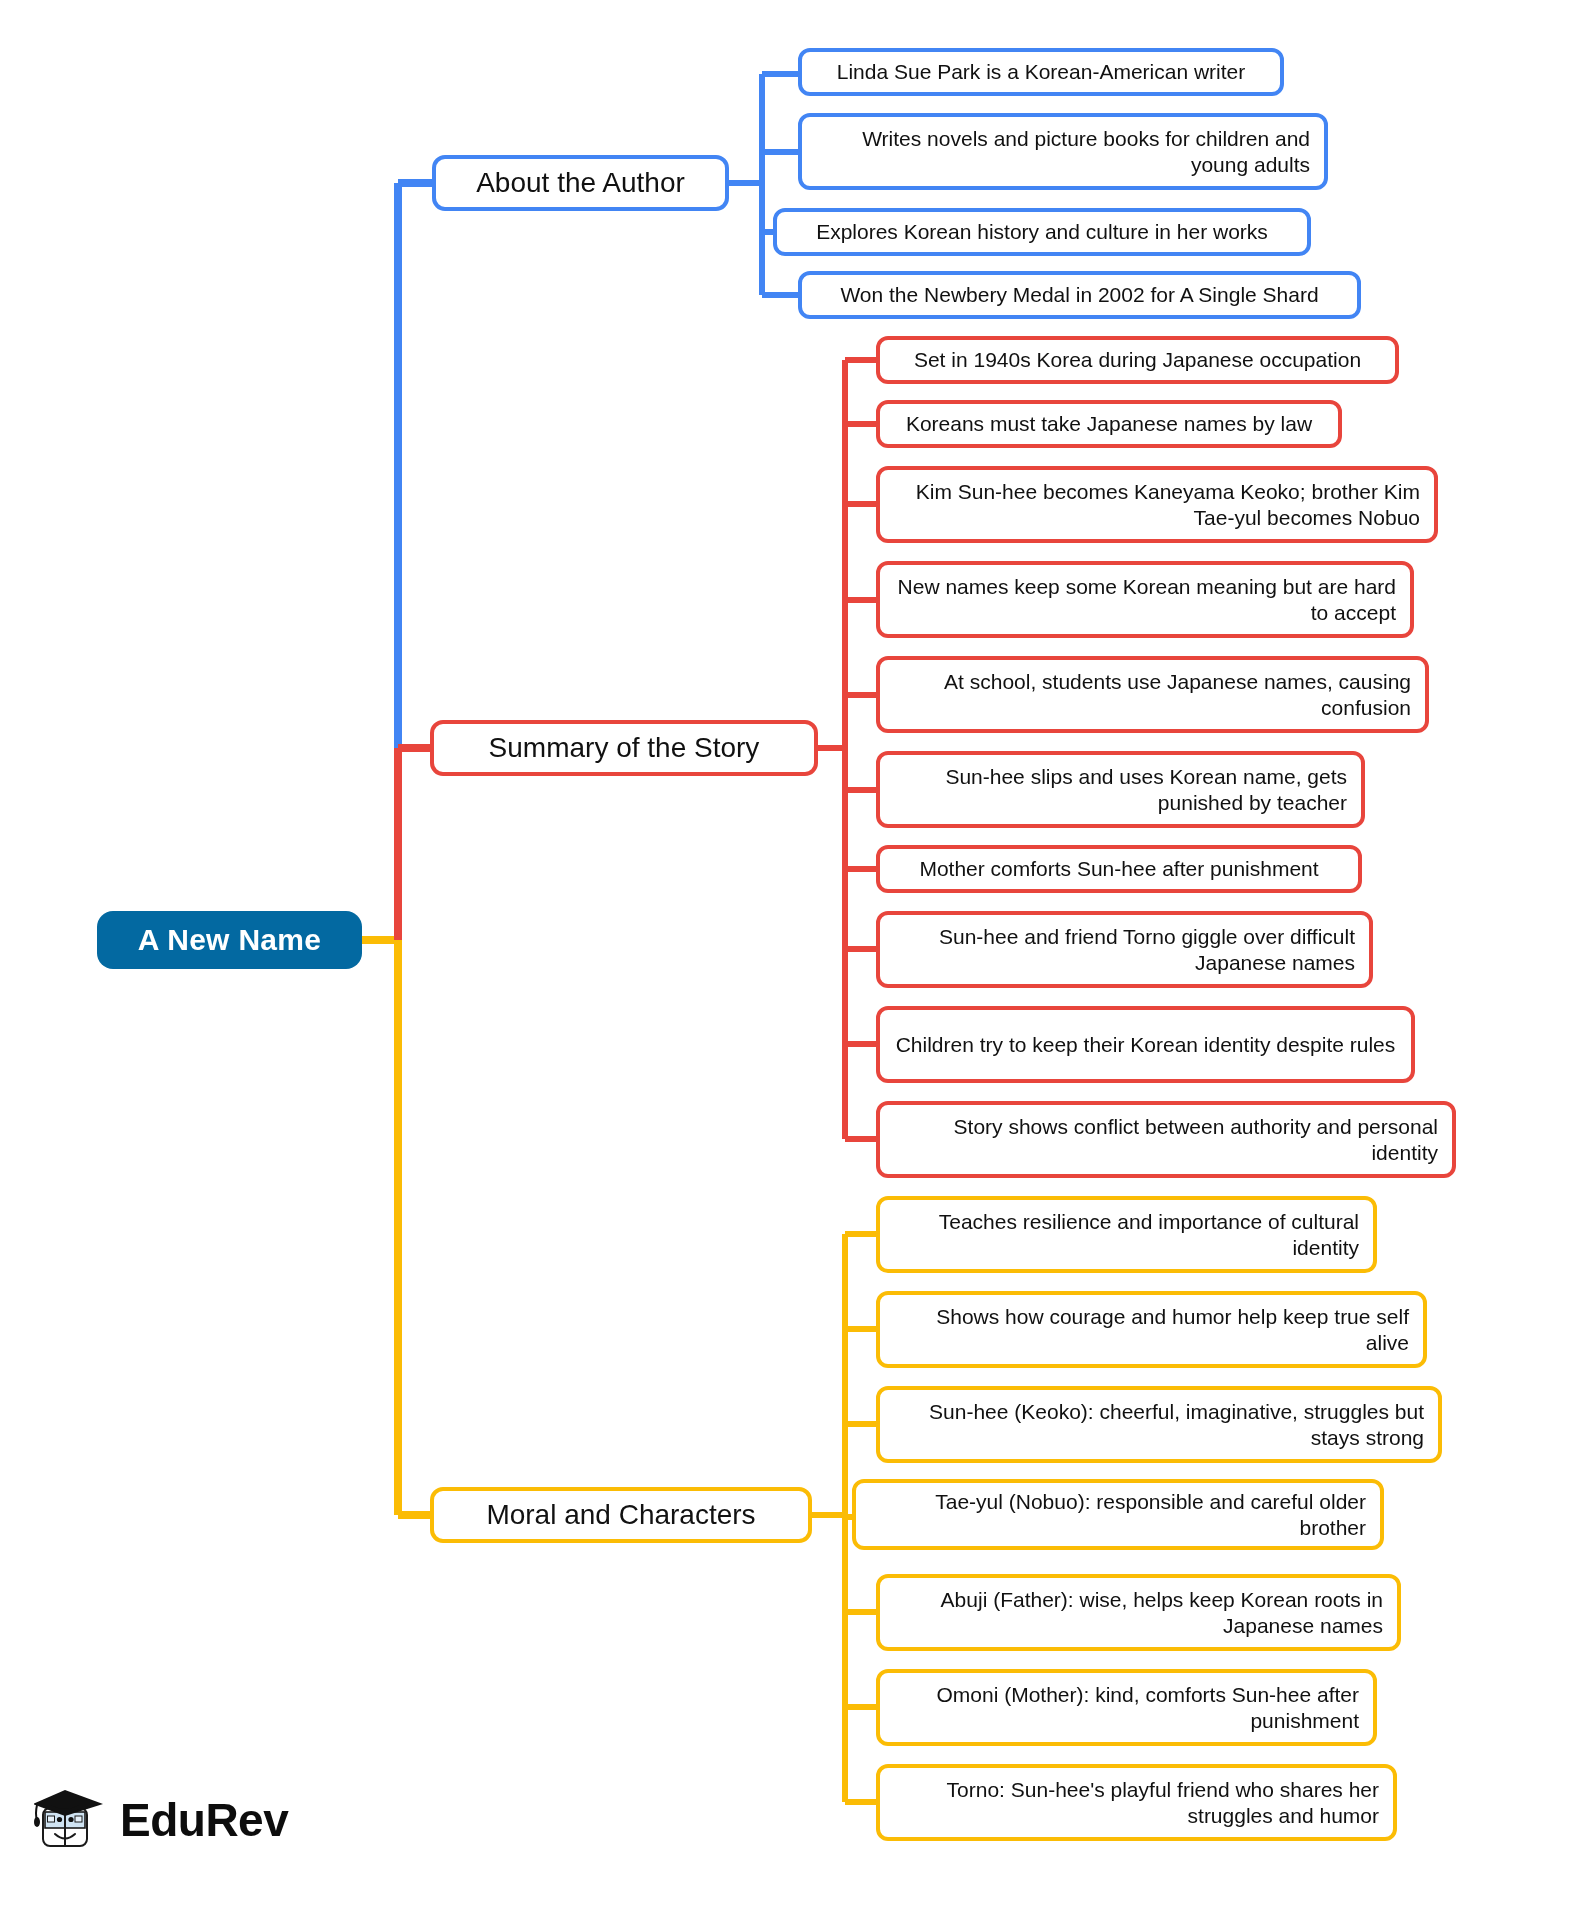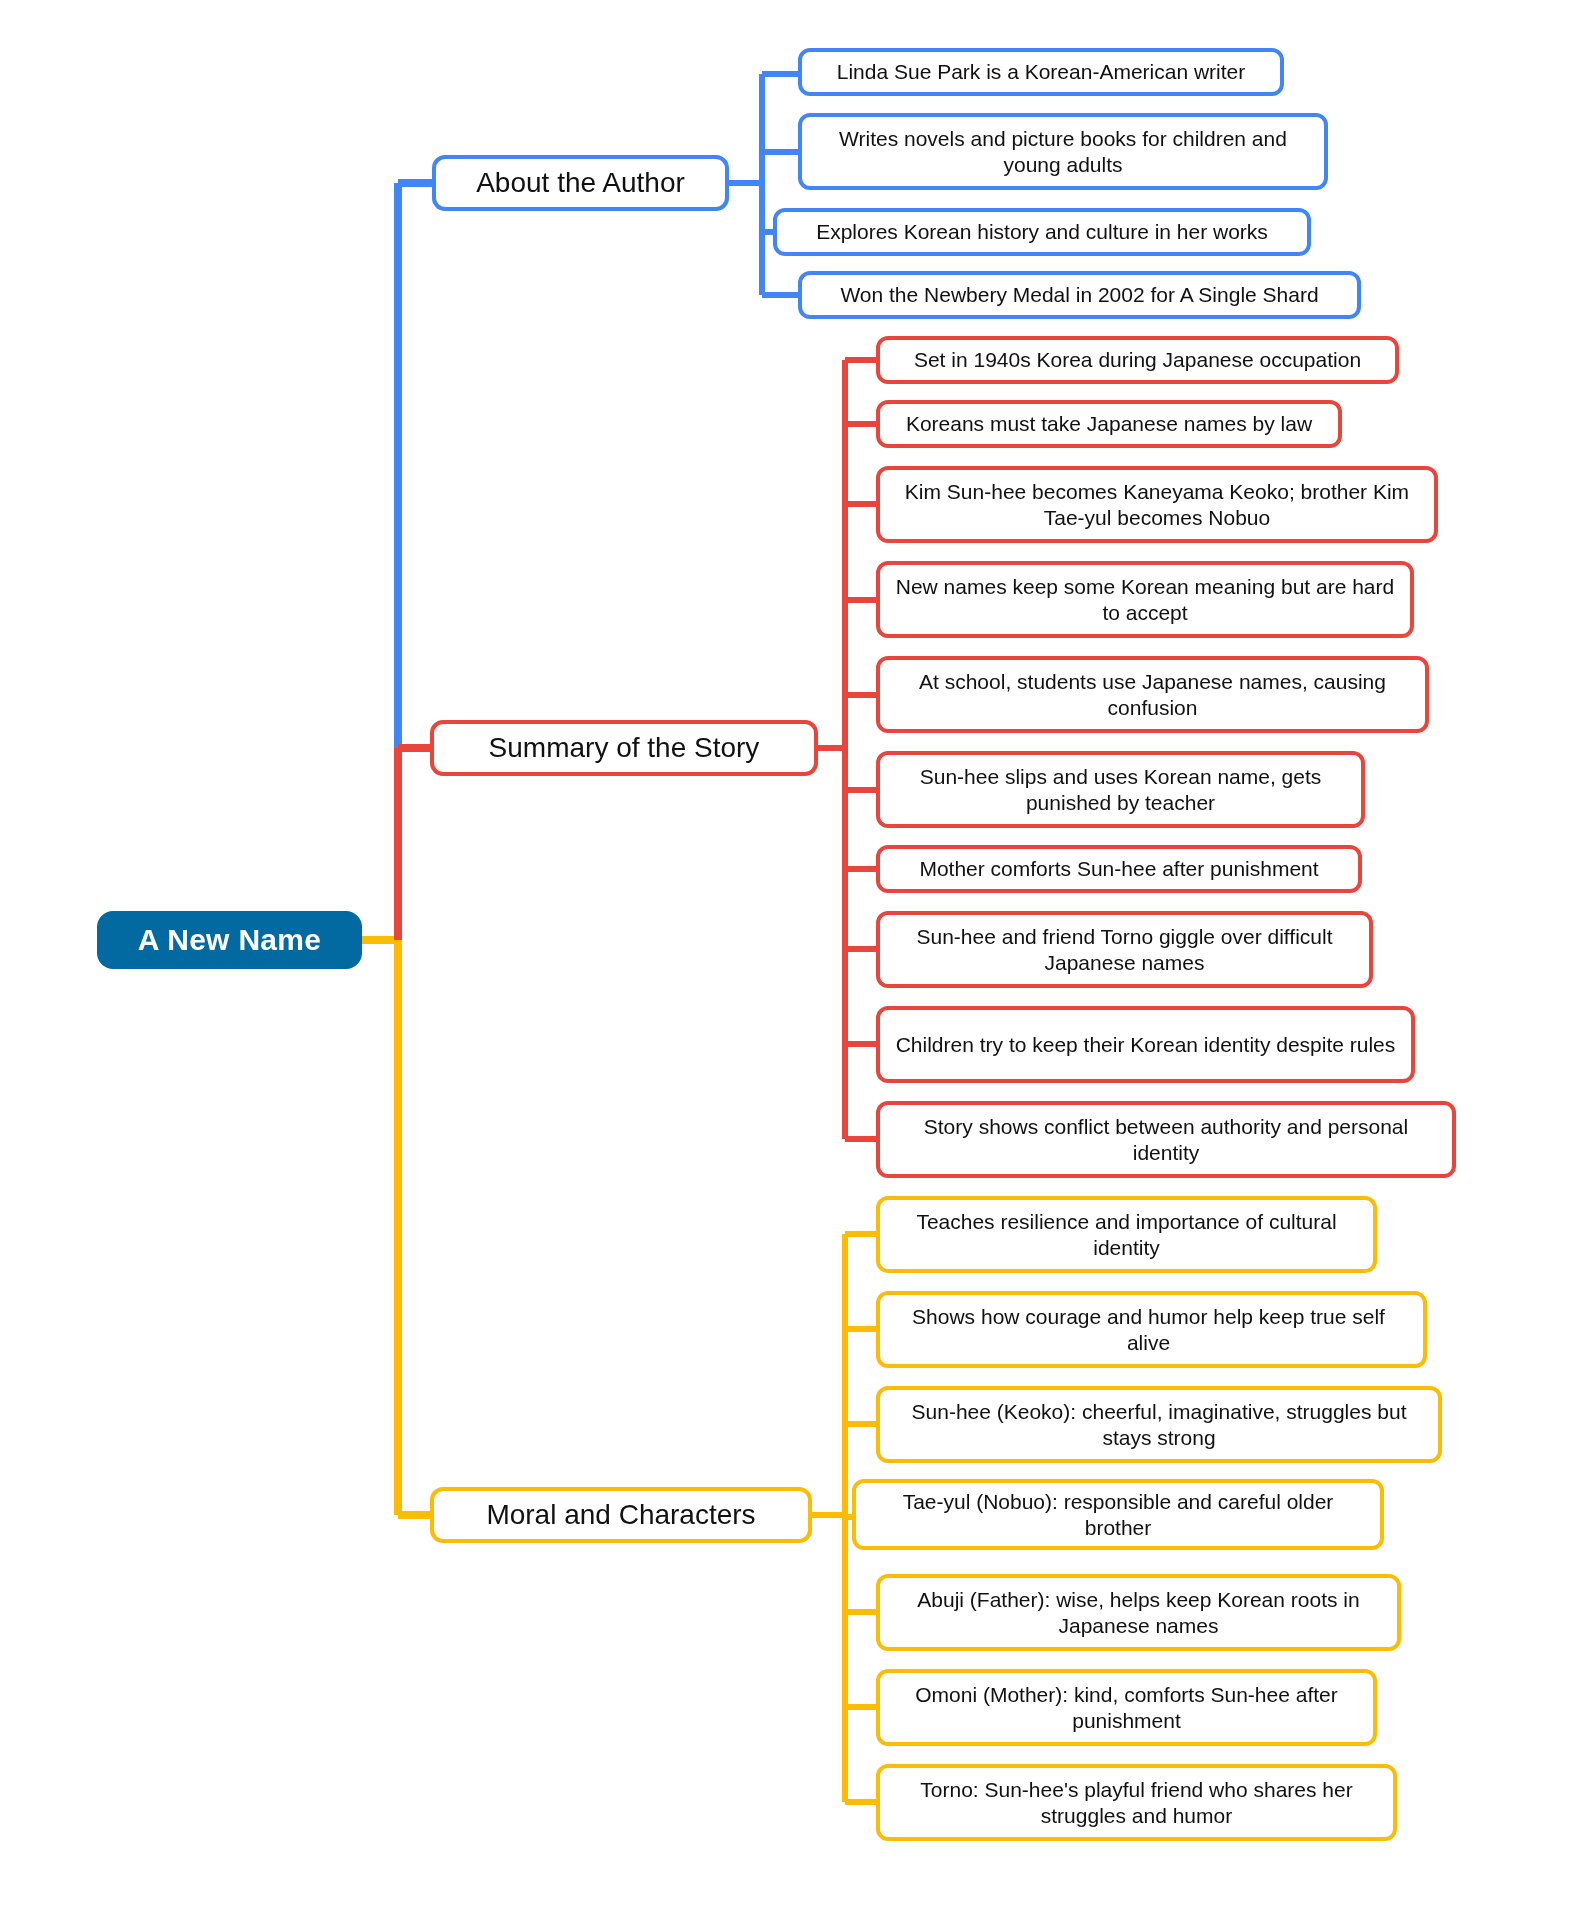--- a/index.html
+++ b/index.html
@@ -28,21 +28,21 @@
   }
 
   
   .node {
     position: absolute;
     box-sizing: border-box;
     background: #ffffff;
     display: flex;
     align-items: center;
     justify-content: center;
-    text-align: center;
+    text-align: right;
     color: #111111;
     line-height: 1.22;
   }
 
   .root-node {
     background: #0369a1;
     color: #ffffff;
     font-size: 30px;
     font-weight: bold;
     border-radius: 16px;
@@ -217,14 +217,37 @@
   <div class="node leaf-node leaf-yellow" style="left:876px; top:1574px; width:525px; height:77px;">
     <span>Abuji (Father): wise, helps keep Korean roots in Japanese names</span>
   </div>
   <div class="node leaf-node leaf-yellow" style="left:876px; top:1669px; width:501px; height:77px;">
     <span>Omoni (Mother): kind, comforts Sun-hee after punishment</span>
   </div>
   <div class="node leaf-node leaf-yellow" style="left:876px; top:1764px; width:521px; height:77px;">
     <span>Torno: Sun-hee's playful friend who shares her struggles and humor</span>
   </div>
 
+  <div id="logo">
+    <svg width="74" height="64" viewBox="0 0 74 64">
+
+      <rect x="9" y="20" width="44" height="38" rx="7" ry="7" fill="#ffffff" stroke="#1a1a1a" stroke-width="2"></rect>
+
+      <rect x="11" y="24" width="40" height="16" fill="#cfe3f2" stroke="#1a1a1a" stroke-width="1.6"></rect>
+      <rect x="13.5" y="28" width="7" height="6" fill="#e6f1fa" stroke="#1a1a1a" stroke-width="1"></rect>
+      <rect x="41" y="28" width="7" height="6" fill="#e6f1fa" stroke="#1a1a1a" stroke-width="1"></rect>
+      <circle cx="25.5" cy="31.5" r="2.6" fill="#111111"></circle>
+      <circle cx="37" cy="31.5" r="2.6" fill="#111111"></circle>
+
+      <line x1="31" y1="20" x2="31" y2="58" stroke="#1a1a1a" stroke-width="2"></line>
+
+      <path d="M 21 46 q 10 9 20 0" fill="none" stroke="#1a1a1a" stroke-width="2" stroke-linecap="round"></path>
+
+      <polygon points="31,2 69,16 31,28 -1,16" fill="#111111"></polygon>
+      <path d="M 17 21 q 14 9 28 0 l 0 -4 q -14 8 -28 0 z" fill="#111111"></path>
+
+      <path d="M 3 17 q -2 9 0 15" fill="none" stroke="#111111" stroke-width="2"></path>
+      <ellipse cx="3" cy="34" rx="3" ry="5" fill="#111111"></ellipse>
+    </svg>
+    <div class="wordmark">EduRev</div>
+  </div>
 
 </div>
 
 </body></html>

